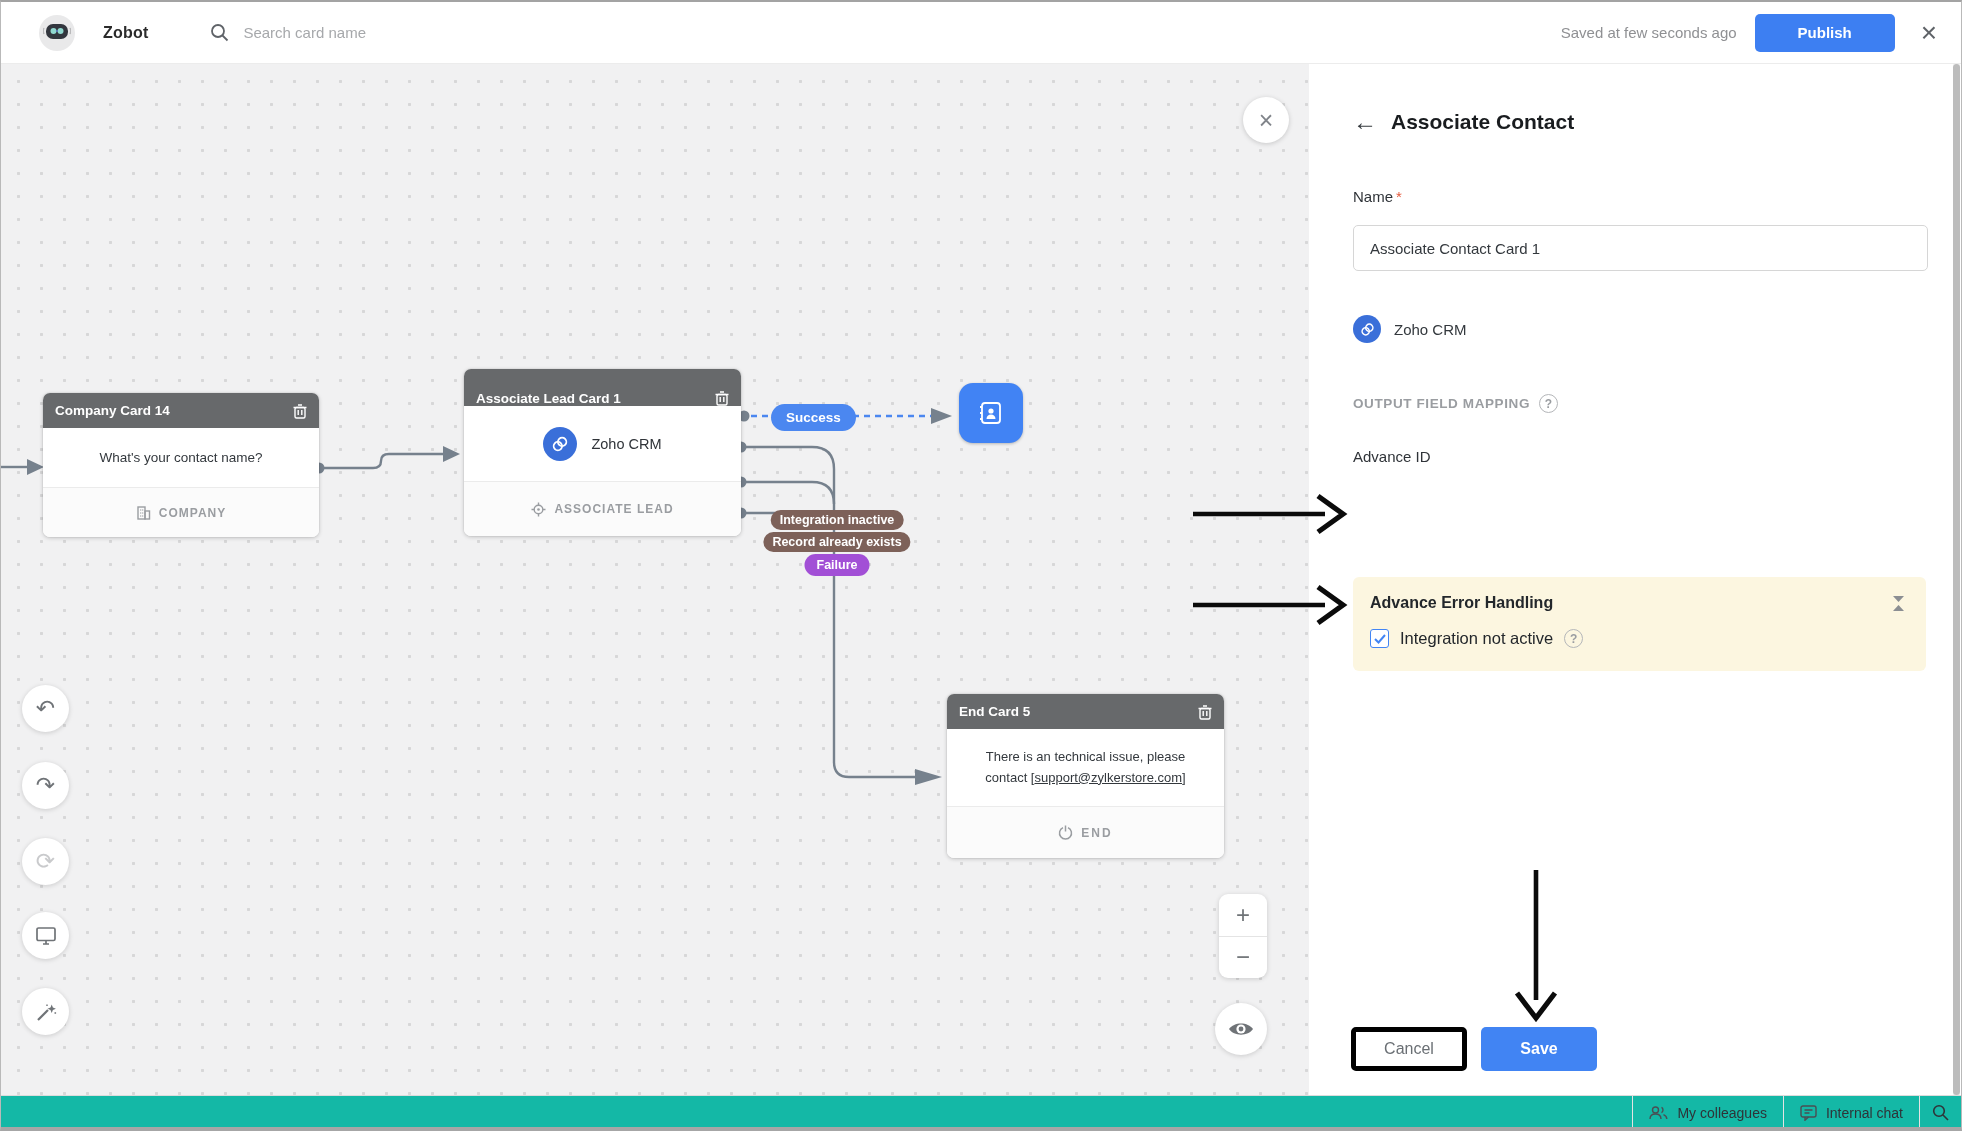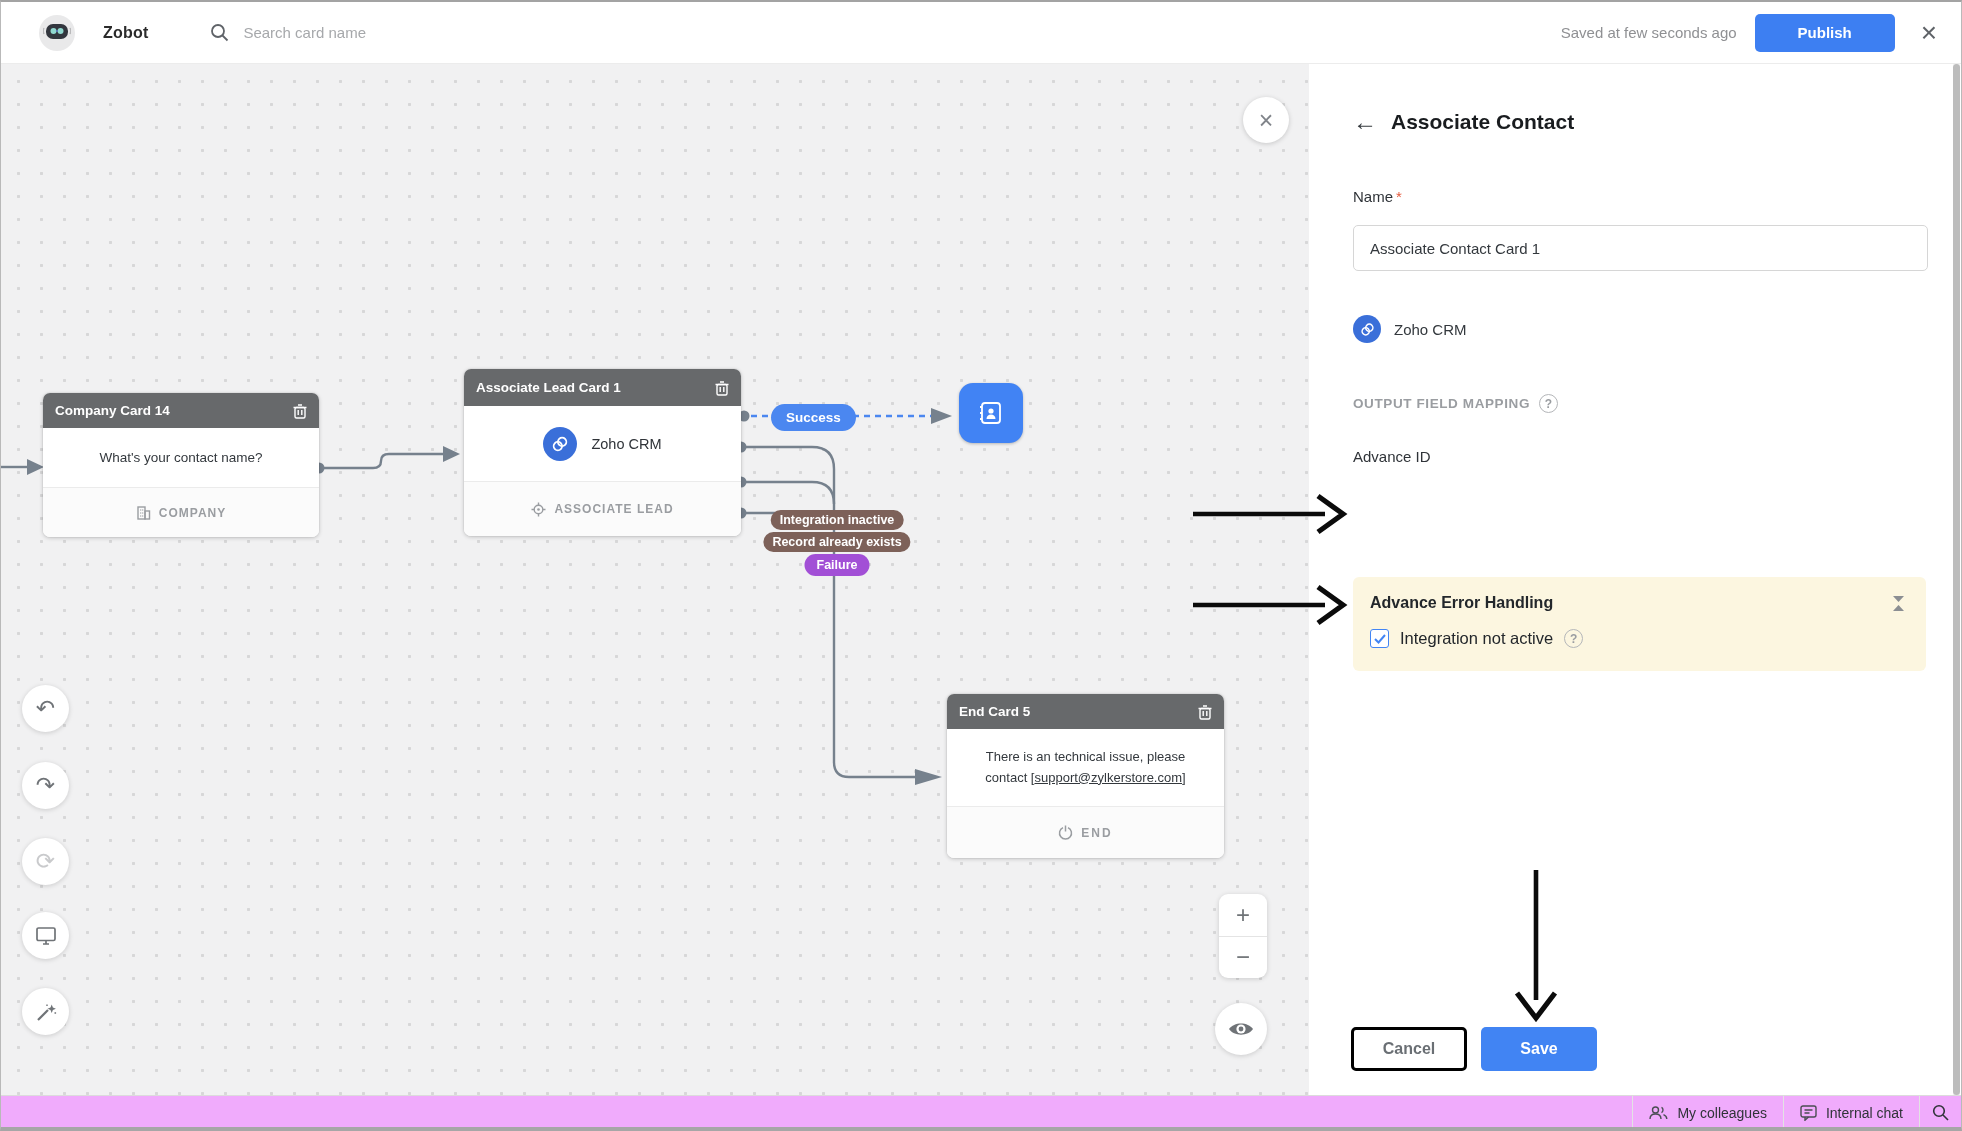--- a/index.html
+++ b/index.html
@@ -58,21 +58,21 @@
   .flow-card .card-footer{
     background:#fbfbfb; border-top:1px solid #ebebeb; border-radius:0 0 7px 7px;
     display:flex; align-items:center; justify-content:center; gap:8px;
     color:#9a9da1; font-size:12px; letter-spacing:1px; font-weight:600;
   }
   .company-card{ left:42px; top:329px; width:276px; }
   .company-card .card-header{ height:35px; }
   .company-card .card-body{ height:59px; font-size:13.5px; color:#33383d; }
   .company-card .card-footer{ height:50px; }
   .associate-card{ left:463px; top:305px; width:277px; }
-  .associate-card .card-header{ height:37px; }
+  .associate-card .card-header{ height:37px;align-items:flex-end; }
   .associate-card .card-body{ height:75px; gap:14px; font-size:14.5px; color:#2f3338; }
   .associate-card .card-footer{ height:55px; }
   .end-card{ left:946px; top:630px; width:277px; }
   .end-card .card-header{ height:35px; }
   .end-card .card-body{ height:77px; flex-direction:column; font-size:13px; color:#33383d; line-height:1.55; }
   .end-card .card-footer{ height:52px; letter-spacing:2px; }
   .email-link{ text-decoration:underline; color:#33383d; }
 
   .crm-icon-circle{ border-radius:50%; background:#3a6fd9; display:flex; align-items:center; justify-content:center; }
   .crm-icon-circle.lg{ width:34px; height:34px; }
@@ -148,33 +148,33 @@
   .error-box-title{ flex:1; font-size:16px; font-weight:700; color:#23272b; }
   .collapse-icon{ cursor:pointer; }
   .checkbox-row{ display:flex; align-items:center; gap:11px; margin-top:17px; }
   .checkbox{
     width:19px; height:19px; border:1.6px solid #4285f4; border-radius:3px; background:#fff;
     display:flex; align-items:center; justify-content:center; cursor:pointer;
   }
   .checkbox-label{ font-size:16.5px; color:#23272b; }
   .panel-actions{ position:absolute; top:963px; left:42px; display:flex; gap:14px; }
   .cancel-btn{
-    width:116px; height:44px; border:3px solid #000000; background:#fff; border-radius:5px;
-    color:#6a6f74; font-size:16px; cursor:pointer; font-family:"Liberation Sans", sans-serif;font-weight:bold;
+    width:116px; height:44px; border:5px solid #000000; background:#fff; border-radius:5px;
+    color:#6a6f74; font-size:16px; cursor:pointer; font-family:"Liberation Sans", sans-serif;
   }
   .save-btn{
     width:116px; height:44px; border:none; background:#4184f3; border-radius:5px;
     color:#fff; font-size:16px; font-weight:600; cursor:pointer; font-family:"Liberation Sans", sans-serif;
   }
   .panel-scrollbar{ position:absolute; right:1px; top:0; width:7px; height:100%; background:#f3f3f3; }
   .panel-scrollbar .thumb{ position:absolute; top:0; left:0; width:7px; height:100%; background:#bcbcbc; border-radius:4px; }
 
   
   .statusbar{
-    height:34px; background:#f0abfc; border-top:1px solid #dcdcdc; display:flex; align-items:stretch;
+    height:34px; background:#14b8a6; border-top:1px solid #dcdcdc; display:flex; align-items:stretch;
     justify-content:flex-end; z-index:20; position:relative;
   }
   .status-item{
     display:flex; align-items:center; gap:9px; padding:0 16px; border-left:1px solid #e3e3e3;
     font-size:14px; color:#2f3338; cursor:pointer;
   }
   .status-item.icon-only{ padding:0 12px; }
 
   
   .annotations{ position:absolute; inset:0; z-index:30; pointer-events:none; }

